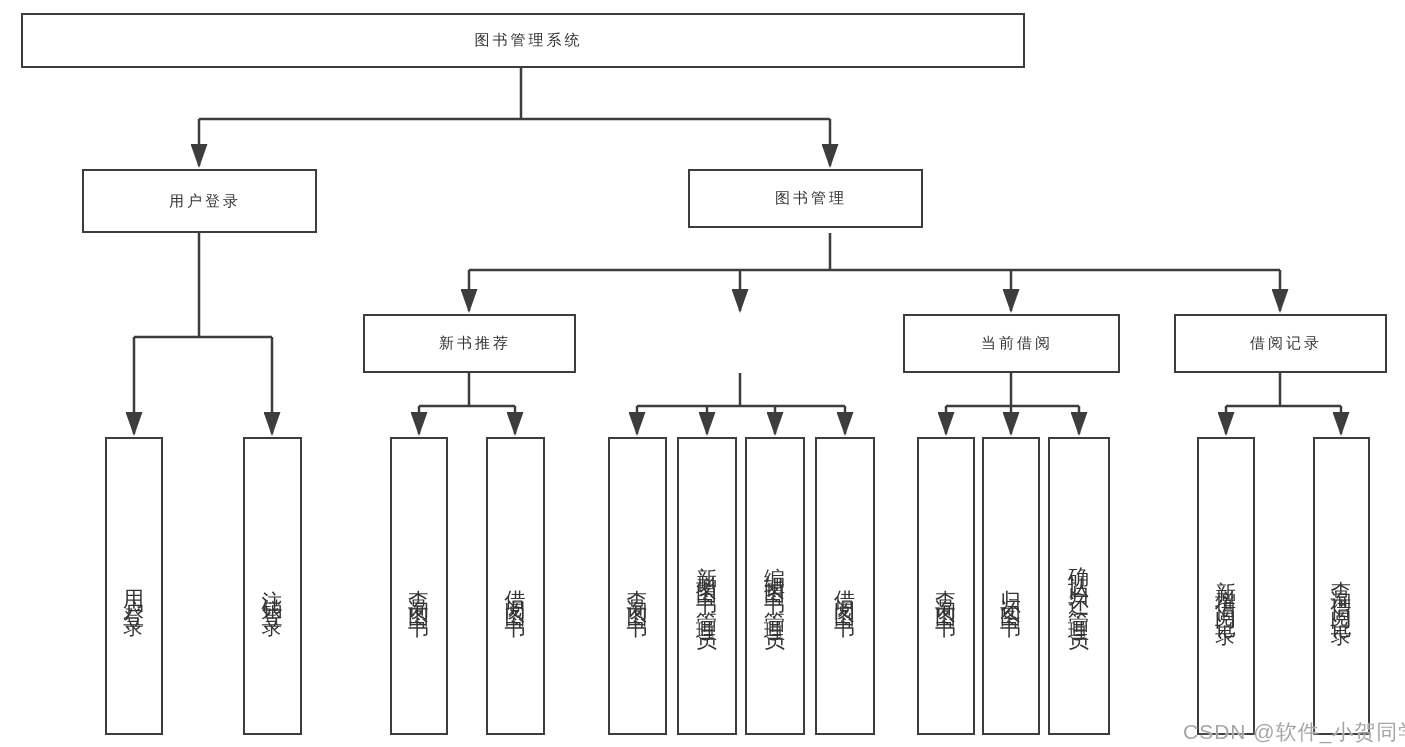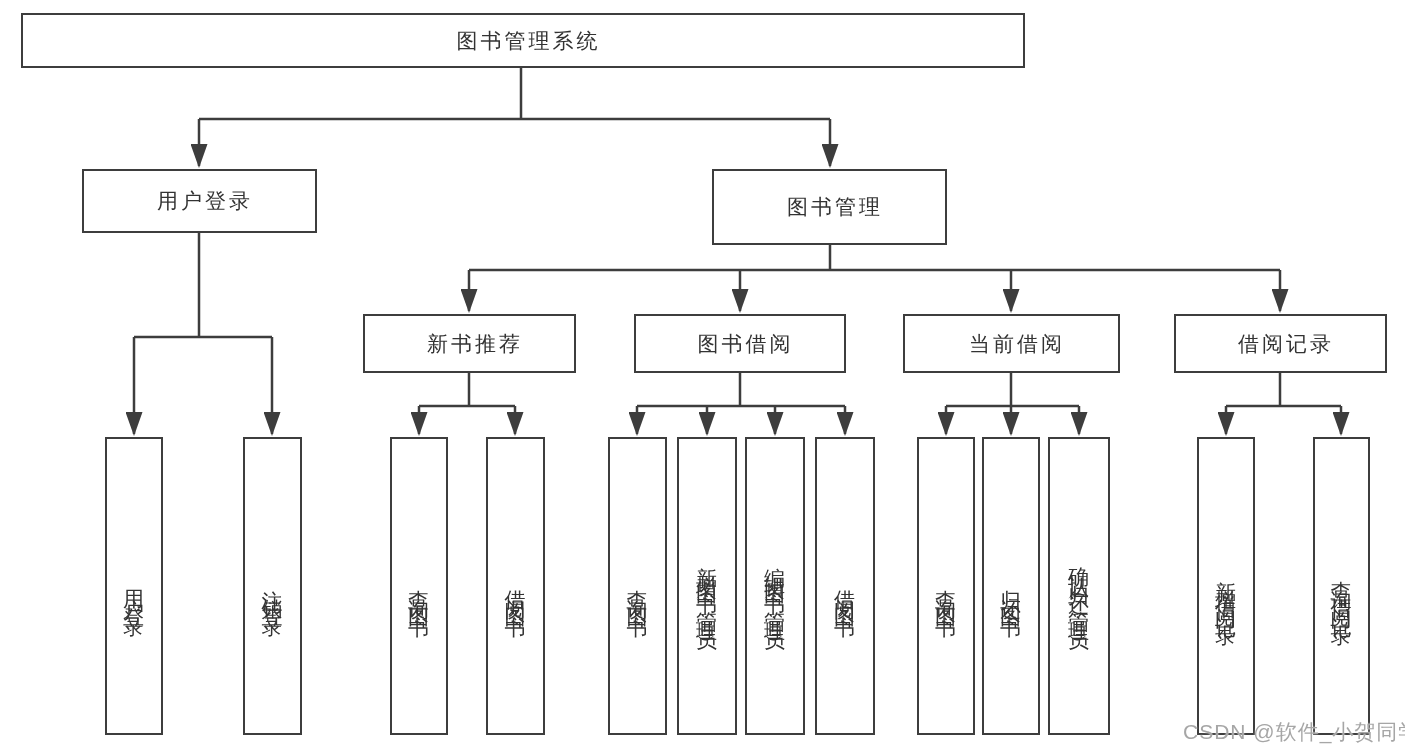--- a/index.html
+++ b/index.html
@@ -25,37 +25,37 @@
     position: absolute;
     box-sizing: border-box;
     border: 2.5px solid #3d3d3d;
     background: #ffffff;
     color: #333333;
     display: flex;
     align-items: center;
     justify-content: center;
   }
   .hbox {
-    font-size: 21px;
+    font-size: 15px;
     letter-spacing: 3px;
     text-indent: 3px;
     padding-left: 8px;
   }
   .vbox {
     writing-mode: vertical-lr;
     text-orientation: mixed;
     font-size: 21px;
     letter-spacing: 9px;
     line-height: 1;
     padding-top: 9px;
   }
   
   #n-root      { left: 21px;   top: 13px;  width: 1004px; height: 55px; }
   #n-login     { left: 82px;   top: 169px; width: 235px;  height: 64px; }
-  #n-mgmt      { left: 712px;  top: 169px; width: 235px;  height: 76px; }
+  #n-mgmt      { left: 688px;  top: 169px; width: 235px;  height: 59px; }
   #n-recommend { left: 363px;  top: 314px; width: 213px;  height: 59px; }
   #n-borrow    { left: 634px;  top: 314px; width: 212px;  height: 59px; }
   #n-current   { left: 903px;  top: 314px; width: 217px;  height: 59px; font-family: Liberation Serif, serif; }
   #n-records   { left: 1174px; top: 314px; width: 213px;  height: 59px; }
   #l0  { left: 105px;  top: 437px; width: 58px; height: 298px; }
   #l1  { left: 243px;  top: 437px; width: 59px; height: 298px; }
   #l2  { left: 390px;  top: 437px; width: 58px; height: 298px; }
   #l3  { left: 486px;  top: 437px; width: 59px; height: 298px; }
   #l4  { left: 608px;  top: 437px; width: 59px; height: 298px; }
   #l5  { left: 677px;  top: 437px; width: 60px; height: 298px; }
@@ -123,21 +123,20 @@
     <path class="wire" d="M1226 406 V434" marker-end="url(#arw)"></path>
     <path class="wire" d="M1341 406 V434" marker-end="url(#arw)"></path>
   </svg>
 
   <div class="node hbox" id="n-root">图书管理系统</div>
 
   <div class="node hbox" id="n-login">用户登录</div>
   <div class="node hbox" id="n-mgmt">图书管理</div>
 
   <div class="node hbox" id="n-recommend">新书推荐</div>
-  <div class="node hbox" id="n-borrow">图书借阅</div>
   <div class="node hbox" id="n-current">当前借阅</div>
   <div class="node hbox" id="n-records">借阅记录</div>
 
   <div class="node vbox" id="l0">用户登录</div>
   <div class="node vbox" id="l1">注销登录</div>
   <div class="node vbox" id="l2">查询图书</div>
   <div class="node vbox" id="l3">借阅图书</div>
   <div class="node vbox" id="l4">查询图书</div>
   <div class="node vbox" id="l5">新增图书（管理员）</div>
   <div class="node vbox" id="l6">编辑图书（管理员）</div>

